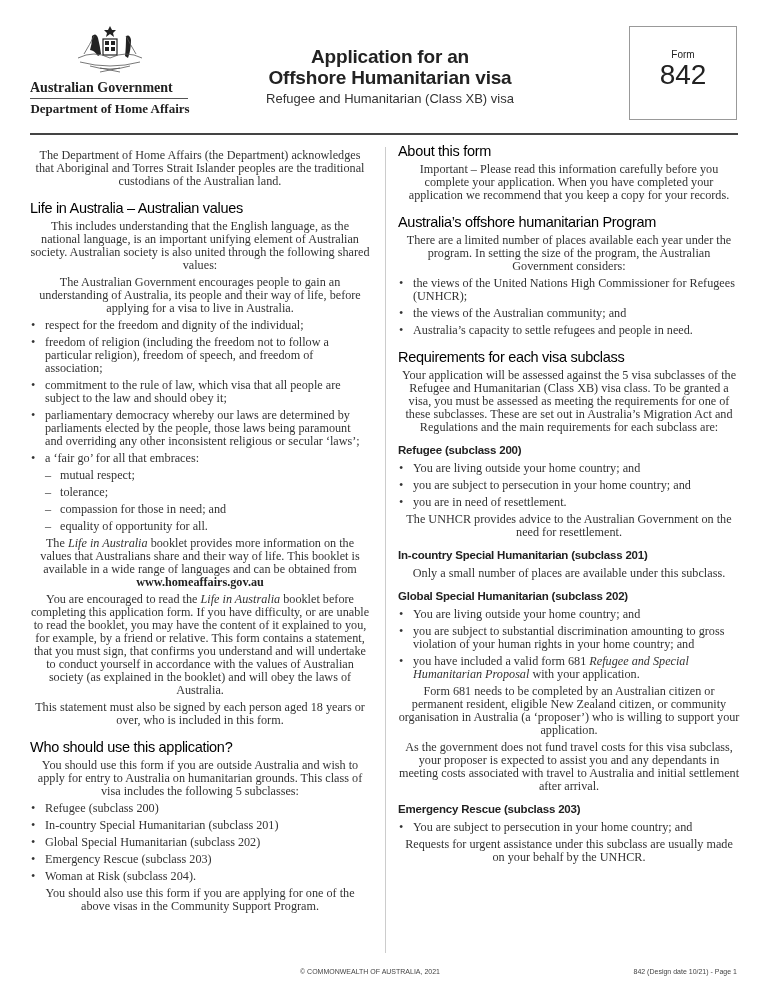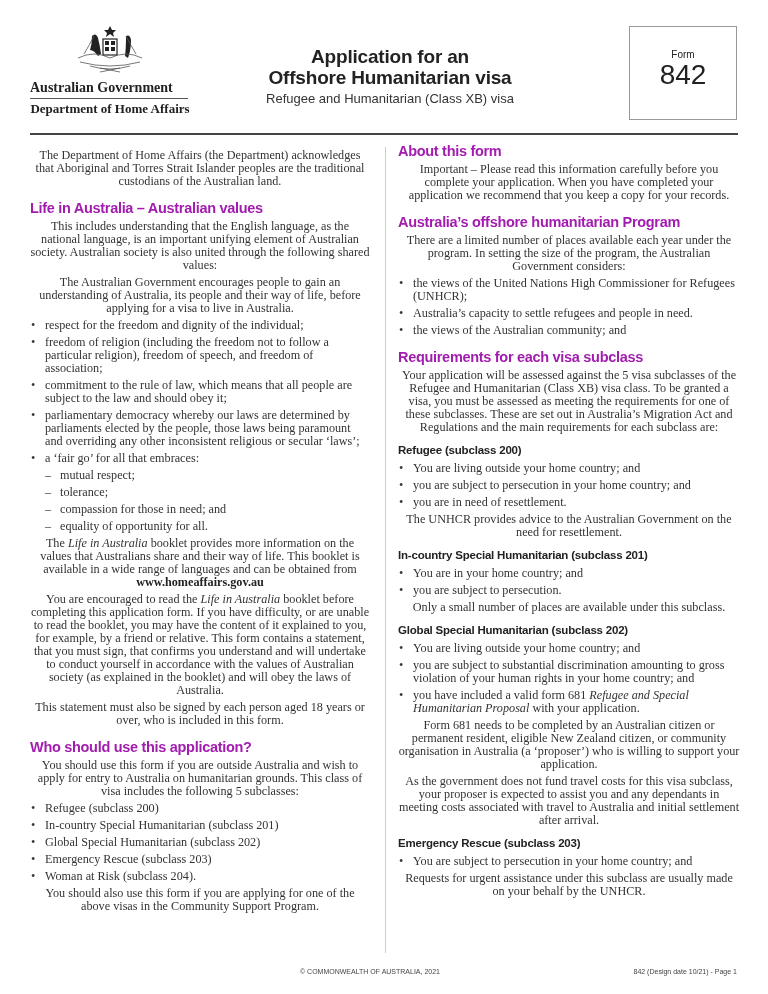--- a/index.html
+++ b/index.html
@@ -16,21 +16,21 @@
   #subtitle { font-size:13px; color:#333; margin-top:3px; }
   #form-box { position:absolute; left:629px; top:26px; width:108px; height:94px; border:1px solid #999; text-align:center; box-sizing:border-box; }
   #form-label { font-size:10px; margin-top:22px; color:#222; }
   #form-number { font-size:28px; color:#222; line-height:30px;text-align:center; }
   #header-rule { position:absolute; left:30px; top:133px; width:708px; height:1.5px; background:#444; }
   #col-divider { position:absolute; left:385px; top:147px; width:1px; height:806px; background:#ccc; }
   .col { position:absolute; top:145px; font-size:12.2px; line-height:13px; color:#333; }
   #col-left { left:30px; width:340px; }
   #col-right { left:398px; width:342px; }
   p { margin:4px 0 4px 0;text-align:center; }
-  h2 { font-family:"Liberation Sans","DejaVu Sans",sans-serif; font-size:14.5px; font-weight:bold; margin:14px 0 5px 0; color:#a21caf; letter-spacing:-0.3px; font-stretch:condensed; }
+  h2 { font-family:"Liberation Sans","DejaVu Sans",sans-serif; font-size:14.5px; font-weight:normal; margin:14px 0 5px 0; color:#000000; letter-spacing:-0.3px; font-stretch:condensed; }
   h3 { font-family:"Liberation Sans","DejaVu Sans",sans-serif; font-size:11.5px; font-weight:bold; margin:10px 0 5px 0; color:#222; letter-spacing:-0.2px; }
   ul { list-style:none; margin:0; padding:0; }
   ul.bullets li { position:relative; padding-left:15px; margin-bottom:4px; }
   ul.bullets li::before { content:"•"; position:absolute; left:1px; top:0; }
   ul.dashes li { position:relative; padding-left:30px; margin-bottom:4px; }
   ul.dashes li::before { content:"–"; position:absolute; left:15px; top:0; }
   .first-h { margin-top:0; }
   #footer-copy { position:absolute; left:300px; top:968px; font-size:7px; color:#444; }
   #footer-page { position:absolute; right:31px; top:968px; font-size:7px; color:#444; }
   b.url { font-weight:bold; color:#222; }
@@ -81,21 +81,21 @@
 <div id="col-divider"></div>
 
 <div id="col-left" class="col serif">
   <p>The Department of Home Affairs (the Department) acknowledges that Aboriginal and Torres Strait Islander peoples are the traditional custodians of the Australian land.</p>
   <h2>Life in Australia – Australian values</h2>
   <p>This includes understanding that the English language, as the national language, is an important unifying element of Australian society. Australian society is also united through the following shared values:</p>
   <p>The Australian Government encourages people to gain an understanding of Australia, its people and their way of life, before applying for a visa to live in Australia.</p>
   <ul class="bullets">
     <li>respect for the freedom and dignity of the individual;</li>
     <li>freedom of religion (including the freedom not to follow a particular religion), freedom of speech, and freedom of association;</li>
-    <li>commitment to the rule of law, which means that all people are subject to the law and should obey it;</li>
+    <li>commitment to the rule of law, which visa that all people are subject to the law and should obey it;</li>
     <li>parliamentary democracy whereby our laws are determined by parliaments elected by the people, those laws being paramount and overriding any other inconsistent religious or secular ‘laws’;</li>
     <li>a ‘fair go’ for all that embraces:</li>
   </ul>
   <ul class="dashes">
     <li>mutual respect;</li>
     <li>tolerance;</li>
     <li>compassion for those in need; and</li>
     <li>equality of opportunity for all.</li>
   </ul>
   <p><span>The </span><i>Life in Australia</i><span> booklet provides more information on the values that Australians share and their way of life. This booklet is available in a wide range of languages and can be obtained from </span><b class="url">www.homeaffairs.gov.au</b></p>
@@ -113,39 +113,35 @@
   <p>You should also use this form if you are applying for one of the above visas in the Community Support Program.</p>
 </div>
 
 <div id="col-right" class="col serif">
   <h2 class="first-h">About this form</h2>
   <p>Important – Please read this information carefully before you complete your application. When you have completed your application we recommend that you keep a copy for your records.</p>
   <h2>Australia’s offshore humanitarian Program</h2>
   <p>There are a limited number of places available each year under the program. In setting the size of the program, the Australian Government considers:</p>
   <ul class="bullets">
     <li>the views of the United Nations High Commissioner for Refugees (UNHCR);</li>
+    <li>the views of the Australian community; and</li>
     <li>Australia’s capacity to settle refugees and people in need.</li>
-    <li>the views of the Australian community; and</li>
   </ul>
   <h2>Requirements for each visa subclass</h2>
   <p>Your application will be assessed against the 5 visa subclasses of the Refugee and Humanitarian (Class XB) visa class. To be granted a visa, you must be assessed as meeting the requirements for one of these subclasses. These are set out in Australia’s Migration Act and Regulations and the main requirements for each subclass are:</p>
 
   <h3>Refugee (subclass 200)</h3>
   <ul class="bullets">
     <li>You are living outside your home country; and</li>
     <li>you are subject to persecution in your home country; and</li>
     <li>you are in need of resettlement.</li>
   </ul>
   <p>The UNHCR provides advice to the Australian Government on the need for resettlement.</p>
 
   <h3>In-country Special Humanitarian (subclass 201)</h3>
-  <ul class="bullets">
-    <li>You are in your home country; and</li>
-    <li>you are subject to persecution.</li>
-  </ul>
   <p>Only a small number of places are available under this subclass.</p>
 
   <h3>Global Special Humanitarian (subclass 202)</h3>
   <ul class="bullets">
     <li>You are living outside your home country; and</li>
     <li>you are subject to substantial discrimination amounting to gross violation of your human rights in your home country; and</li>
     <li><span>you have included a valid form 681 </span><i>Refugee and Special Humanitarian Proposal</i><span> with your application.</span></li>
   </ul>
   <p>Form 681 needs to be completed by an Australian citizen or permanent resident, eligible New Zealand citizen, or community organisation in Australia (a ‘proposer’) who is willing to support your application.</p>
   <p>As the government does not fund travel costs for this visa subclass, your proposer is expected to assist you and any dependants in meeting costs associated with travel to Australia and initial settlement after arrival.</p>

